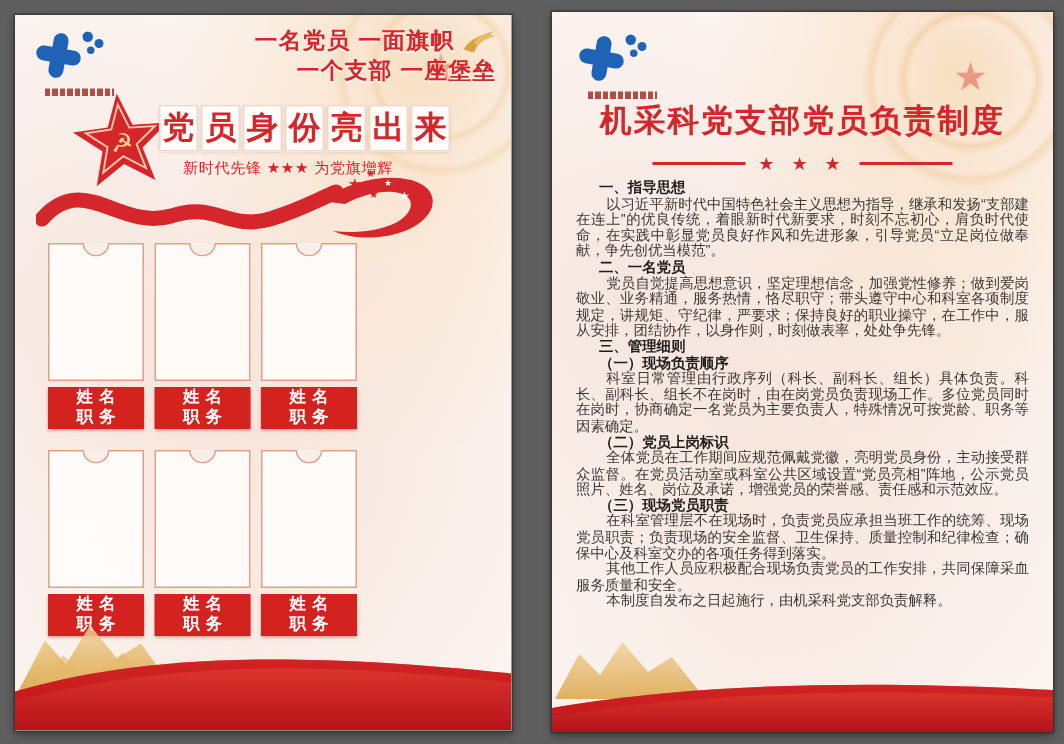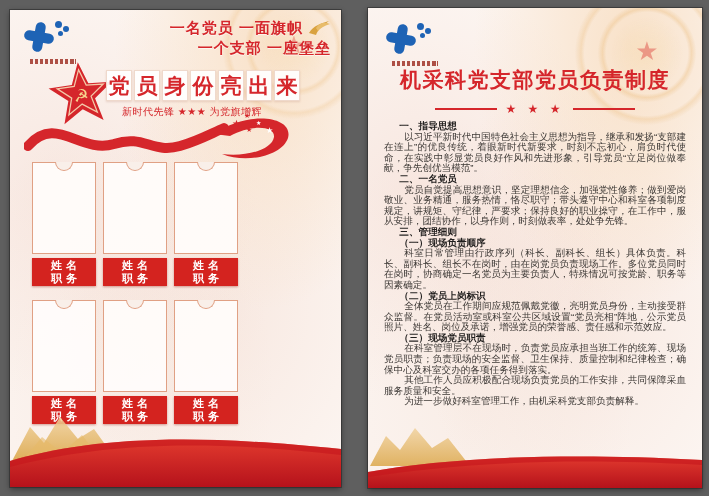--- a/index.html
+++ b/index.html
@@ -253,21 +253,21 @@
       <div class="b-h">二、一名党员</div>
       <div class="b-p">党员自觉提高思想意识，坚定理想信念，加强党性修养；做到爱岗敬业、业务精通，服务热情，恪尽职守；带头遵守中心和科室各项制度规定，讲规矩、守纪律，严要求；保持良好的职业操守，在工作中，服从安排，团结协作，以身作则，时刻做表率，处处争先锋。</div>
       <div class="b-h">三、管理细则</div>
       <div class="b-sub">（一）现场负责顺序</div>
       <div class="b-p">科室日常管理由行政序列（科长、副科长、组长）具体负责。科长、副科长、组长不在岗时，由在岗党员负责现场工作。多位党员同时在岗时，协商确定一名党员为主要负责人，特殊情况可按党龄、职务等因素确定。</div>
       <div class="b-sub">（二）党员上岗标识</div>
       <div class="b-p">全体党员在工作期间应规范佩戴党徽，亮明党员身份，主动接受群众监督。在党员活动室或科室公共区域设置“党员亮相”阵地，公示党员照片、姓名、岗位及承诺，增强党员的荣誉感、责任感和示范效应。</div>
       <div class="b-sub">（三）现场党员职责</div>
       <div class="b-p">在科室管理层不在现场时，负责党员应承担当班工作的统筹、现场党员职责；负责现场的安全监督、卫生保持、质量控制和纪律检查；确保中心及科室交办的各项任务得到落实。</div>
       <div class="b-p">其他工作人员应积极配合现场负责党员的工作安排，共同保障采血服务质量和安全。</div>
-      <div class="b-p">为进一步做好科室管理工作，由机采科党支部负责解释。</div>
+      <div class="b-p">本制度自发布之日起施行，由机采科党支部负责解释。</div>
     </div>
 
   <svg class="mountain" width="100" height="44" viewBox="0 0 100 44">
     <path d="M0,42 L16,12 L30,26 L45,4 L62,24 L78,14 L100,42 Z" fill="url(#gold1)" opacity=".8"></path>
   </svg>
   <svg class="wave" width="334" height="42" viewBox="0 0 334 42">
     <path d="M0,26 C80,12 190,6 334,14 L334,42 L0,42 Z" fill="url(#redg1)"></path>
     <path d="M0,26 C80,12 190,6 334,14 L334,19 C190,11 85,18 0,31 Z" fill="#c4161c" opacity=".6"></path>
   </svg>
 </div>

